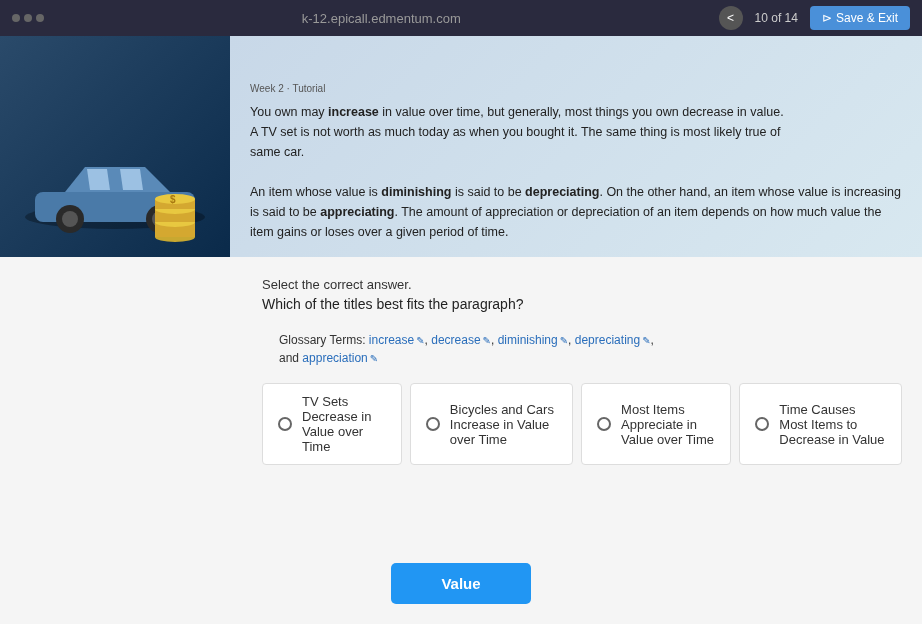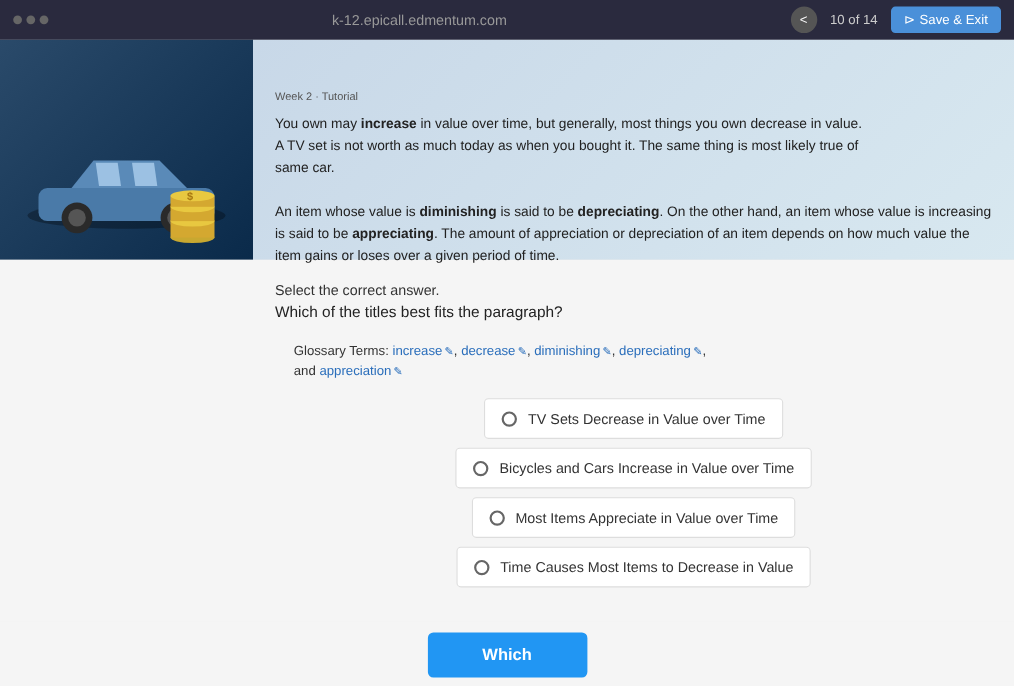--- a/index.html
+++ b/index.html
@@ -124,21 +124,21 @@
     .passage-text strong {
       font-weight: bold;
     }
 
     
     .question-area {
       flex: 1;
       background: #f5f5f5;
       padding: 20px 20px 15px 30px;
       display: flex;
-      gap: 20px;
+      gap: 32px;
     }
 
     
     .question-left {
       width: 200px;
       flex-shrink: 0;
     }
 
     
     .question-right {
@@ -174,24 +174,23 @@
 
     .glossary-term::after {
       content: "✎";
       font-size: 10px;
       margin-left: 2px;
     }
 
     
     .options-list {
       display: flex;
-      flex-direction: column;
+      flex-direction: row;
       gap: 8px;
       margin-bottom: 16px;
-      align-items: center;
     }
 
     .option-item {
       background: white;
       border: 1px solid #ddd;
       border-radius: 4px;
       padding: 10px 15px;
       display: flex;
       align-items: center;
       gap: 10px;
@@ -344,16 +343,16 @@
         </div>
         <div class="option-item">
           <div class="radio-circle"></div>
           <span>Time Causes Most Items to Decrease in Value</span>
         </div>
       </div>
     </div>
   </div>
 
   <div class="submit-area">
-    <button class="submit-btn">Which</button>
+    <button class="submit-btn">Value</button>
   </div>
 
 </div>
 
 </body></html>

